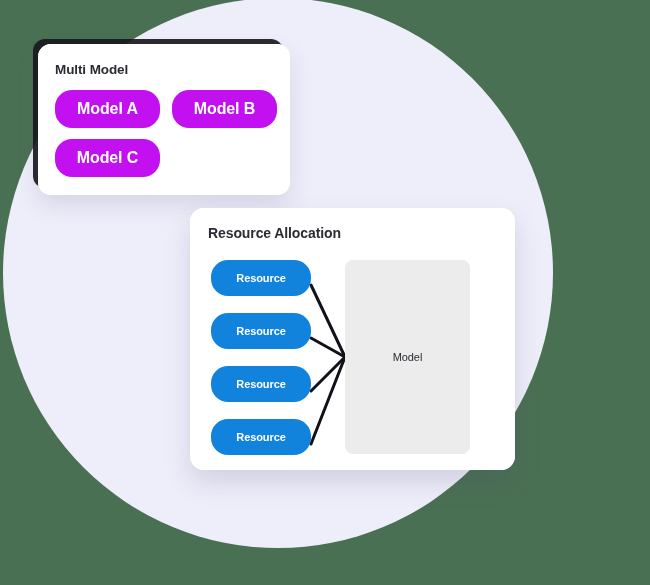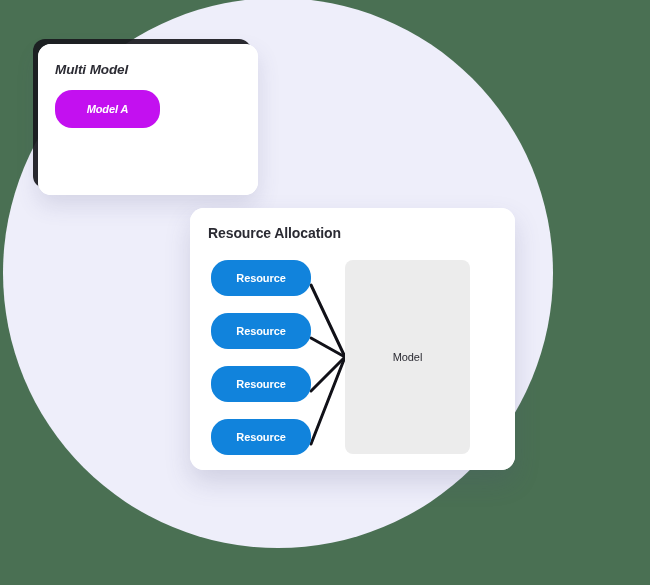--- a/index.html
+++ b/index.html
@@ -32,26 +32,25 @@
   
   .card {
     position: absolute;
     background: #ffffff;
     border-radius: 14px;
     box-sizing: border-box;
   }
   #card-multi-model {
     left: 38px;
     top: 44px;
-    width: 220px;
+    width: 252px;
     height: 151px;
     border-radius: 13px;
     box-shadow: -6px -6px 0 -1px rgba(25,25,30,0.92),
                 0 10px 22px rgba(80,80,130,0.16);
-    font-style: italic;
   }
   
   #card-multi-model::before {
     content: "";
     position: absolute;
     left: -8px;
     top: -8px;
     width: 252px;
     height: 151px;
     border-radius: 13px;
@@ -109,21 +108,21 @@
     top: 46px;
     display: grid;
     grid-template-columns: 105px 105px;
     grid-template-rows: 38px 38px;
     gap: 11px 12px;
   }
   .model-chip {
     background: #c310f0;
     color: #ffffff;
     border-radius: 17px;
-    font-size: 11px;
+    font-size: 16px;
     font-weight: bold;
     display: flex;
     align-items: center;
     justify-content: center;
     letter-spacing: -0.1px;
     cursor: pointer;
   }
   
   #ra-body {
     position: absolute;
@@ -187,20 +186,22 @@
 <div id="stage">
 
   <div id="backdrop-circle"></div>
 
   <div class="card" id="card-multi-model">
     <div class="card-inner">
       <div class="card-title" id="multi-model-title">Multi Model</div>
 
       <div id="model-grid">
         <div class="model-chip">Model A</div>
+        <div class="model-chip">Model B</div>
+        <div class="model-chip">Model C</div>
       </div>
     </div>
   </div>
 
   <div class="card" id="card-resource-allocation">
     <div class="card-inner">
       <div id="ra-body">
 
         <div class="card-title" id="resource-allocation-title">Resource Allocation</div>
 

